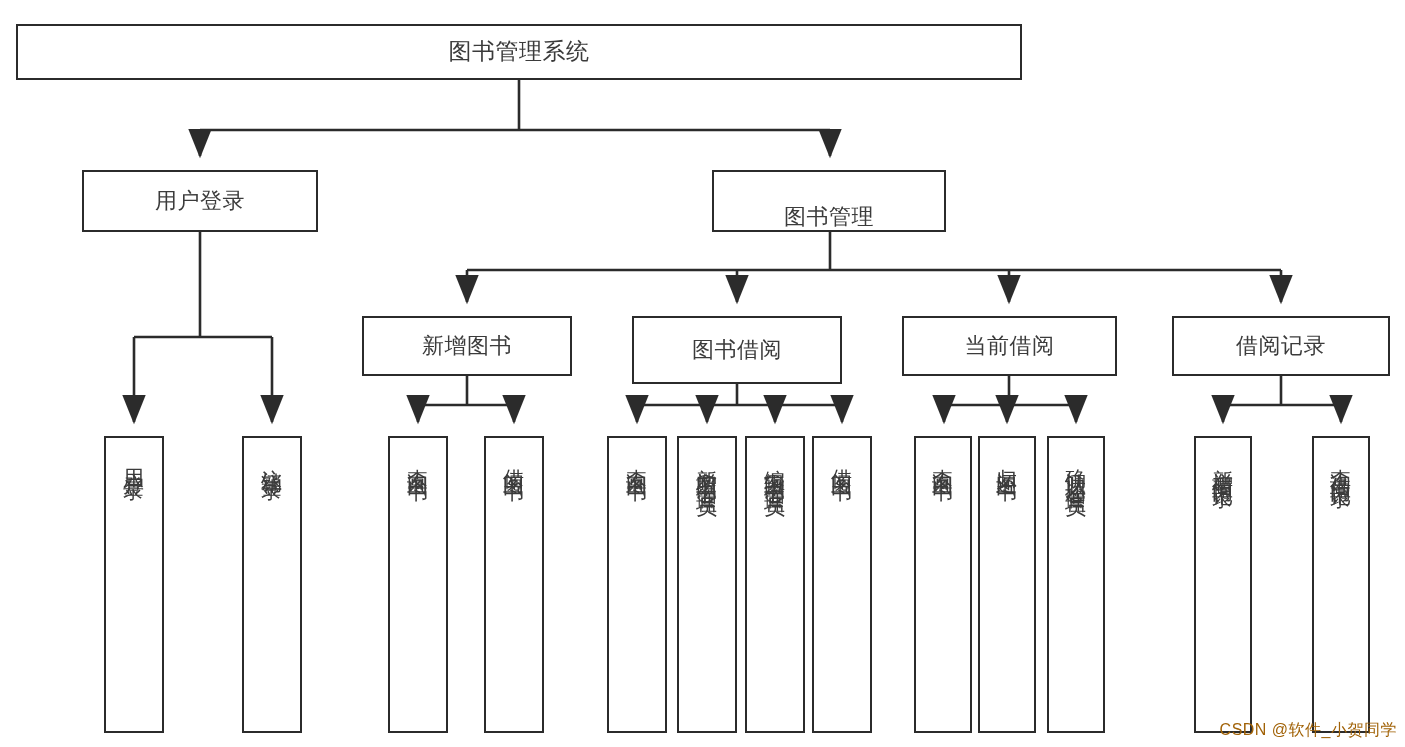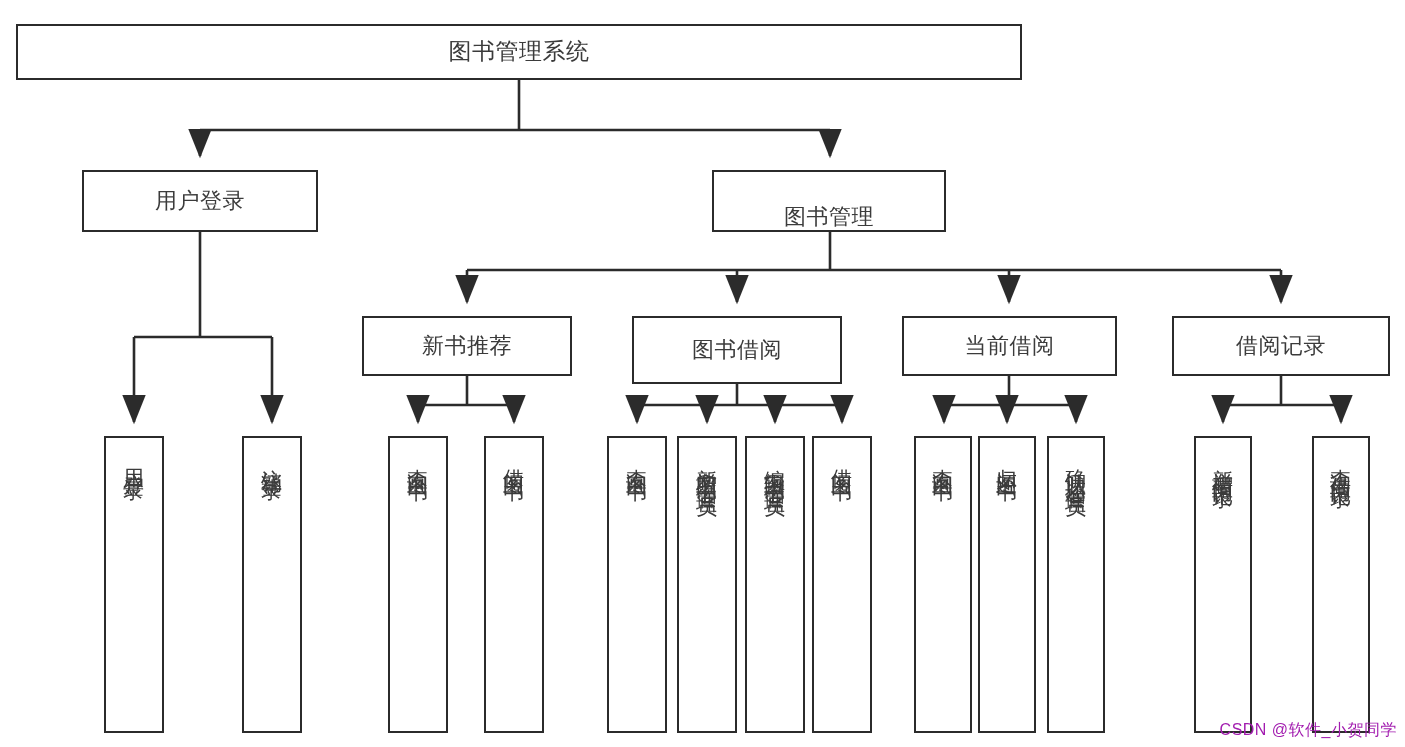--- a/index.html
+++ b/index.html
@@ -60,21 +60,21 @@
     font-size: 21px;
     line-height: 1.0;
     letter-spacing: 4px;
     max-height: 282px;
   }
   .watermark {
     position: absolute;
     right: 8px;
     bottom: 6px;
     font-size: 16px;
-    color: #a21caf;
+    color: #a16207;
     white-space: nowrap;
     letter-spacing: 0.5px;
   }
 </style>
 </head>
 <body>
 
 <div id="canvas">
 
   <svg id="edges" viewBox="0 0 1405 747" width="1405" height="747" aria-hidden="true">
@@ -135,21 +135,21 @@
   </div>
 
   <div class="node h" style="left:82px; top:170px; width:236px; height:62px;">
     <span class="label">用户登录</span>
   </div>
   <div class="node h" style="left:712px; top:170px; width:234px; height:62px;align-items:flex-end;">
     <span class="label">图书管理</span>
   </div>
 
   <div class="node h" style="left:362px; top:316px; width:210px; height:60px;">
-    <span class="label">新书推荐</span>
+    <span class="label">新增图书</span>
   </div>
   <div class="node h" style="left:632px; top:316px; width:210px; height:68px;">
     <span class="label">图书借阅</span>
   </div>
   <div class="node h" style="left:902px; top:316px; width:215px; height:60px;">
     <span class="label">当前借阅</span>
   </div>
   <div class="node h" style="left:1172px; top:316px; width:218px; height:60px;">
     <span class="label">借阅记录</span>
   </div>

